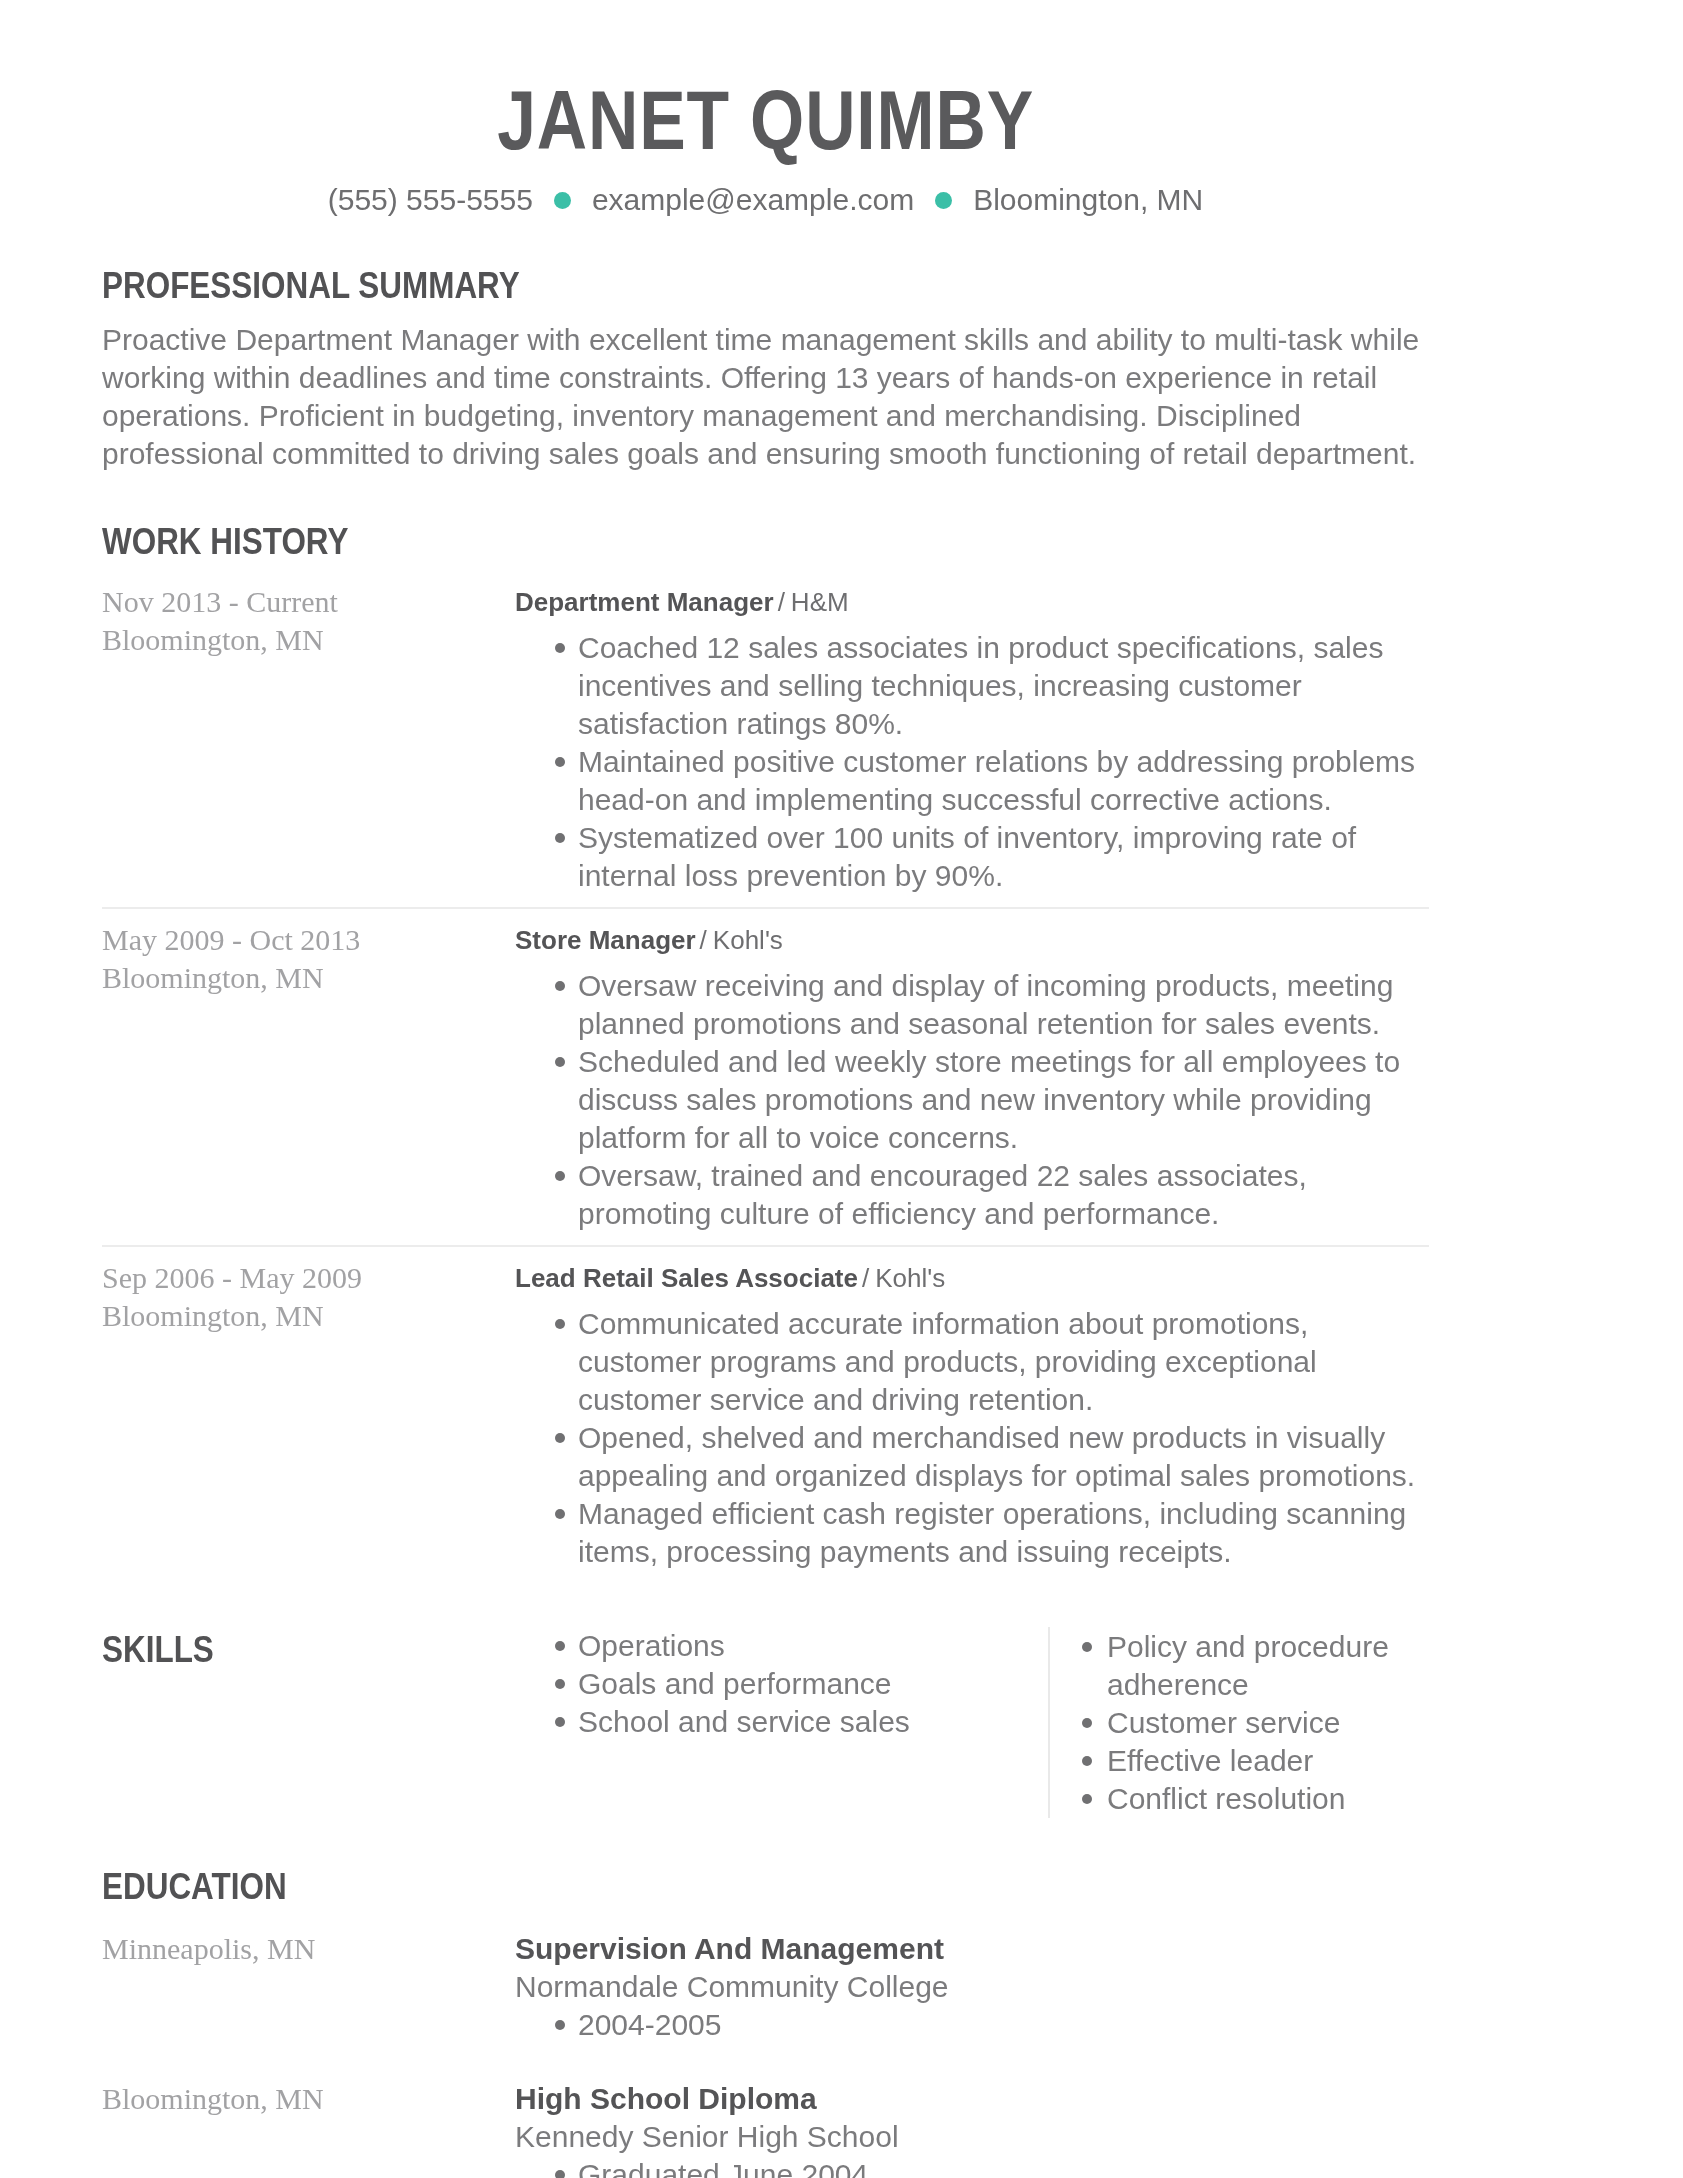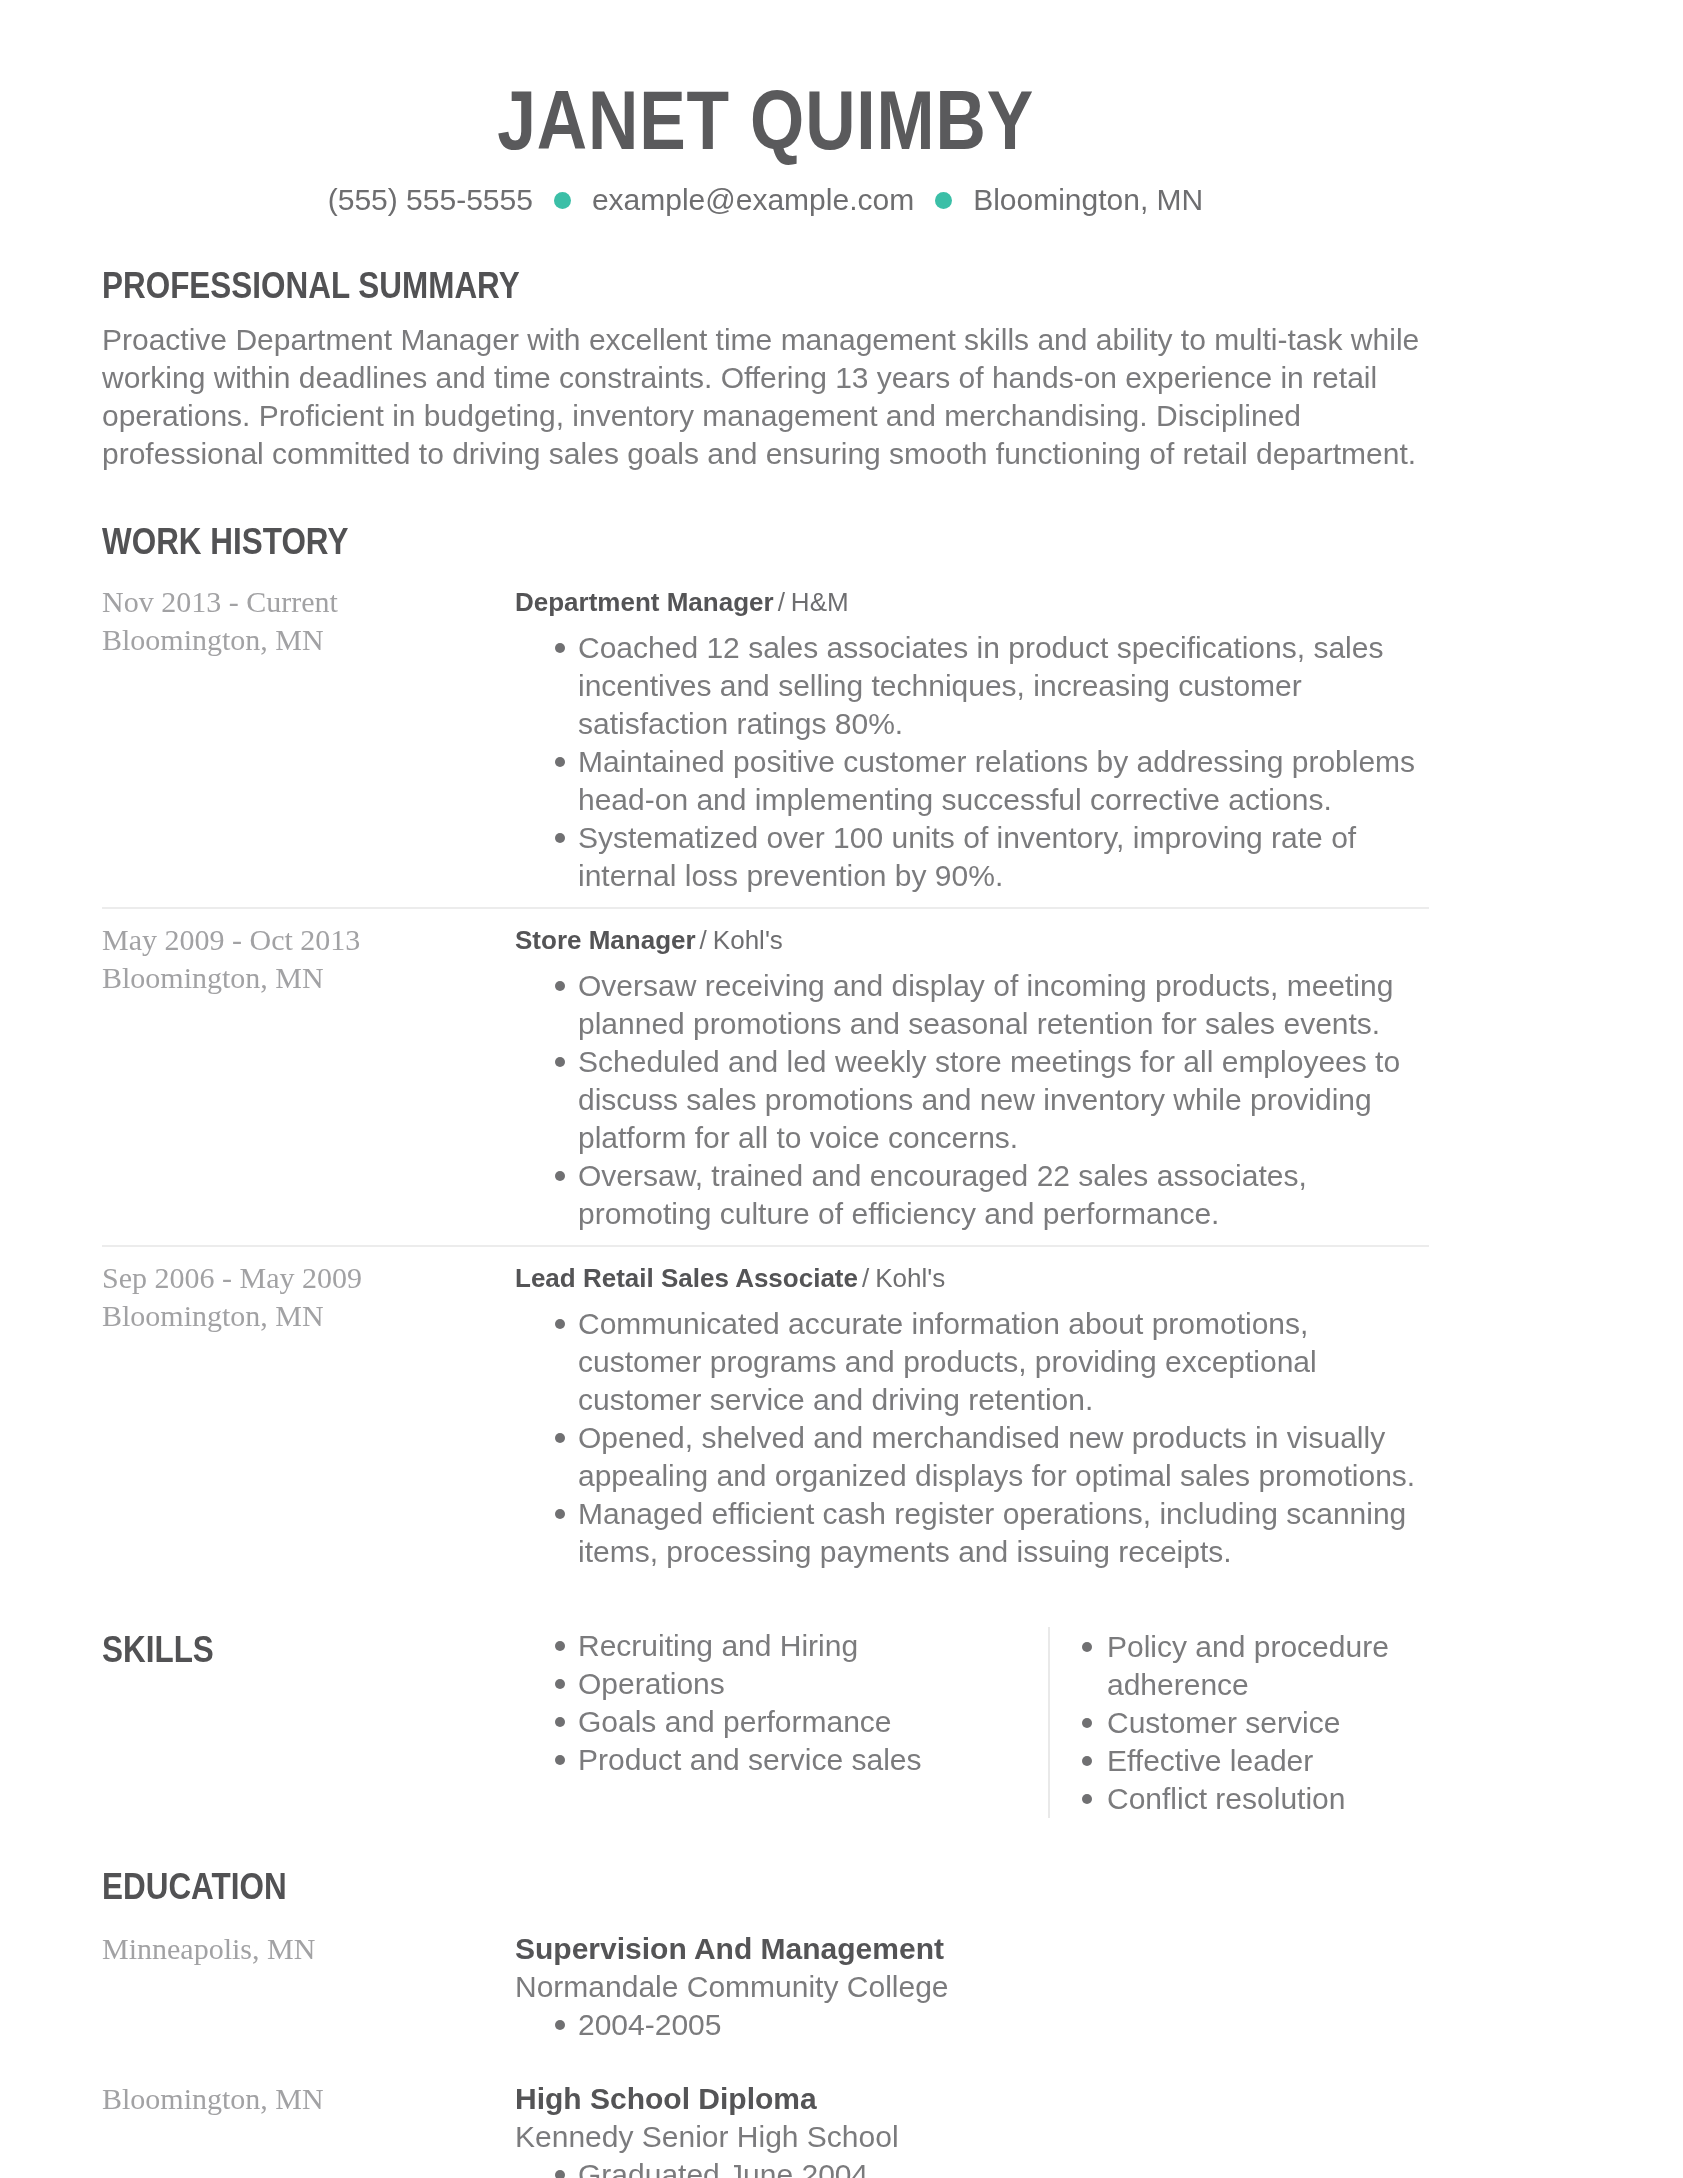--- a/index.html
+++ b/index.html
@@ -165,24 +165,23 @@
 
     </div>
   </div>
 
   <div class="skills-grid">
     <div>
       <span class="sec-heading">SKILLS</span>
     </div>
     <div class="skills-left">
       <ul class="bullets">
-        <li>Recruiting and Hiring</li>
         <li>Operations</li>
         <li>Goals and performance</li>
-        <li>Product and service sales</li>
+        <li>School and service sales</li>
       </ul>
     </div>
     <div class="skills-right">
       <ul class="bullets">
         <li>Policy and procedure adherence</li>
         <li>Customer service</li>
         <li>Effective leader</li>
         <li>Conflict resolution</li>
       </ul>
     </div>

